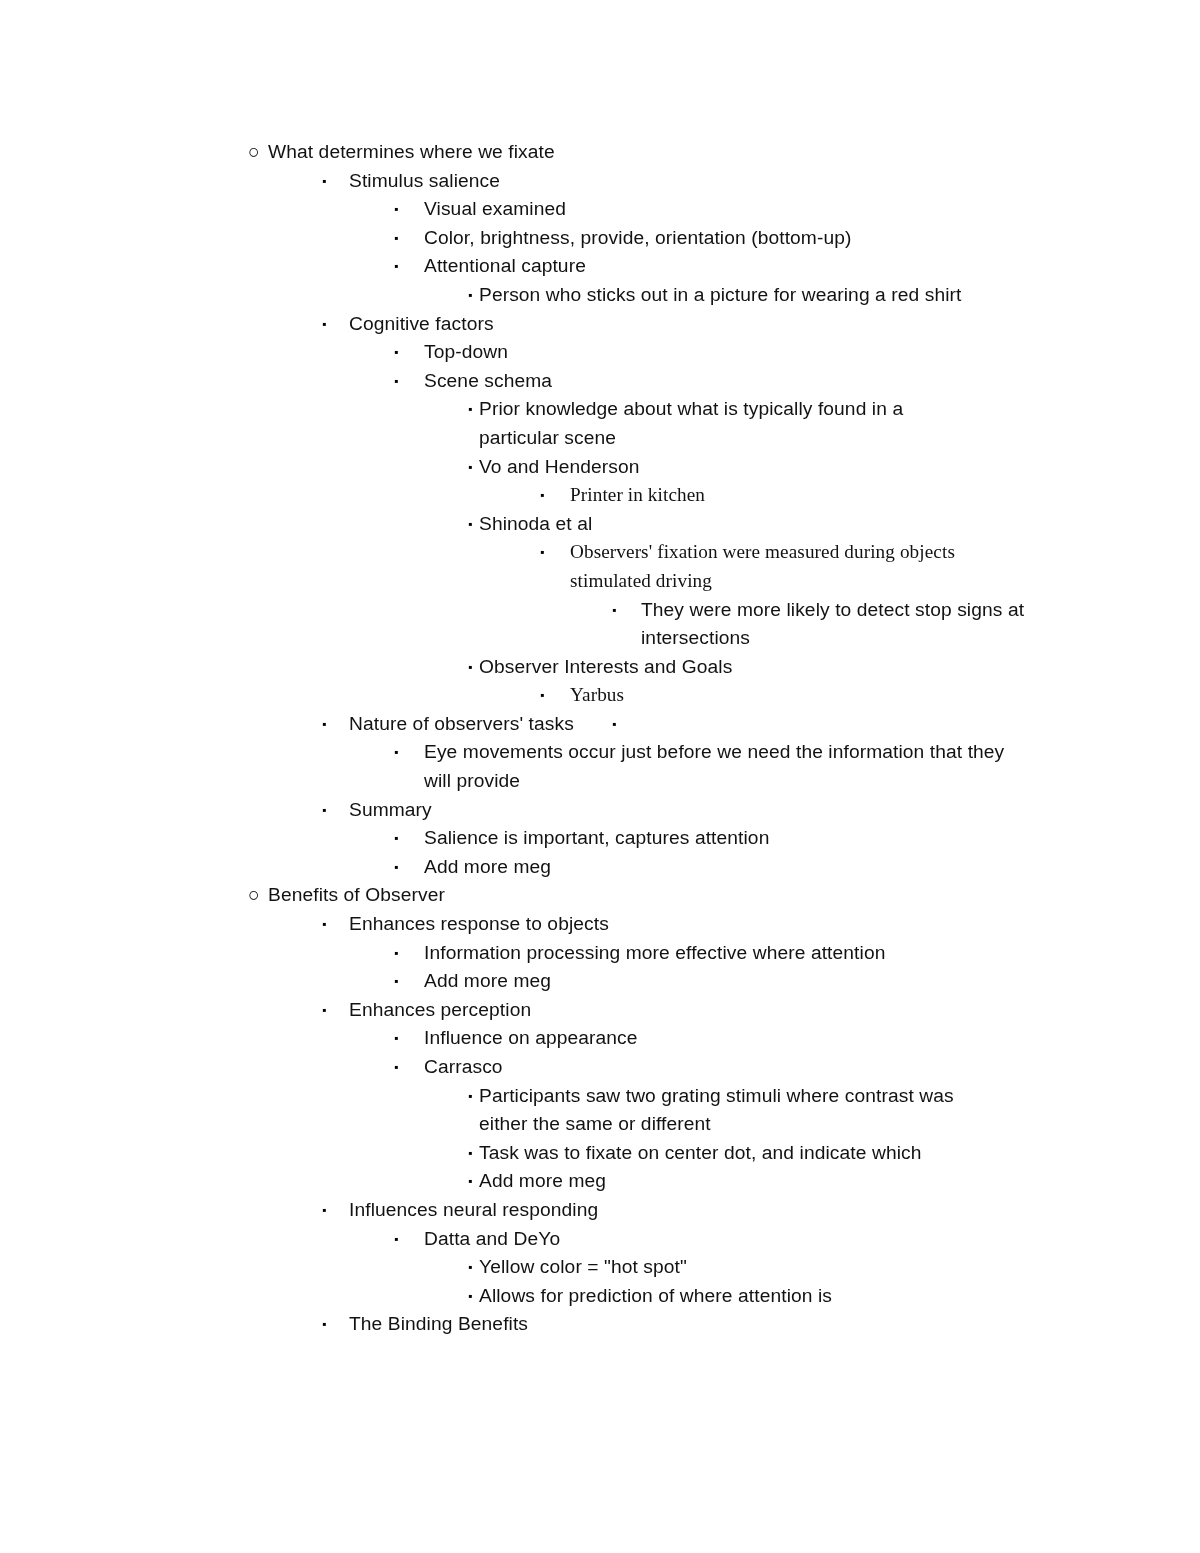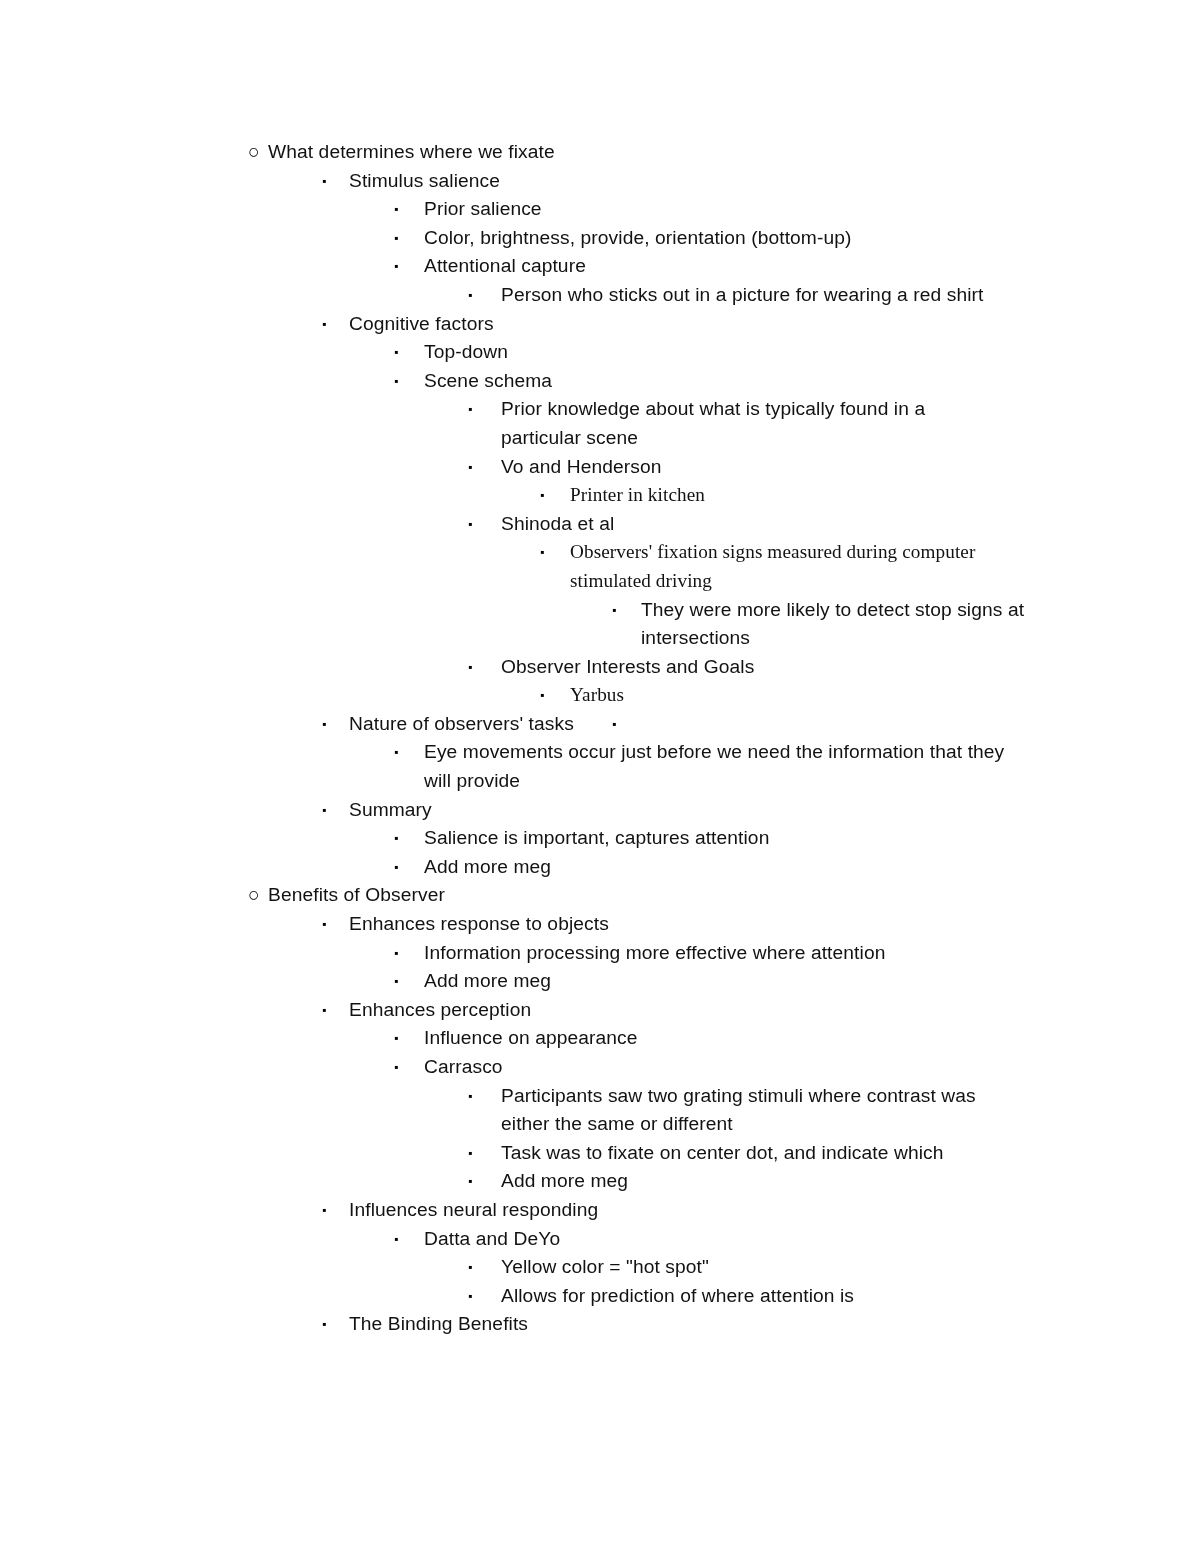--- a/index.html
+++ b/index.html
@@ -62,21 +62,21 @@
   .lvl2 { padding-left: 322px; }
   .lvl2 .bullet { left: 322px; }
   .lvl2 .txt   { margin-left: 27px; }
 
   .lvl3 { padding-left: 394px; }
   .lvl3 .bullet { left: 394px; }
   .lvl3 .txt   { margin-left: 30px; }
 
   .lvl4 { padding-left: 468px; }
   .lvl4 .bullet { left: 468px; }
-  .lvl4 .txt   { margin-left: 33px; }
+  .lvl4 .txt   { margin-left: 11px; }
 
   .lvl5 { padding-left: 540px; }
   .lvl5 .bullet { left: 540px; }
   .lvl5 .txt   { margin-left: 30px; font-family: Liberation Serif, serif; }
 
   .lvl6 { padding-left: 612px; }
   .lvl6 .bullet { left: 612px; }
   .lvl6 .txt   { margin-left: 29px; }
 
   
@@ -94,21 +94,21 @@
       <div class="item lvl1 w-full">
         <span class="bullet">○</span>
         <span class="txt">What determines where we fixate</span>
       </div>
       <div class="item lvl2 w-full">
         <span class="bullet sq">▪</span>
         <span class="txt">Stimulus salience</span>
       </div>
       <div class="item lvl3 w-lvl3">
         <span class="bullet sq">▪</span>
-        <span class="txt">Prior salience</span>
+        <span class="txt">Visual examined</span>
       </div>
       <div class="item lvl3 w-lvl3">
         <span class="bullet sq">▪</span>
         <span class="txt">Color, brightness, provide, orientation (bottom-up)</span>
       </div>
       <div class="item lvl3 w-lvl3">
         <span class="bullet sq">▪</span>
         <span class="txt">Attentional capture</span>
       </div>
       <div class="item lvl4 w-lvl4">
@@ -138,21 +138,21 @@
       <div class="item lvl5 w-lvl5">
         <span class="bullet sq">▪</span>
         <span class="txt">Printer in kitchen</span>
       </div>
       <div class="item lvl4 w-lvl4">
         <span class="bullet sq">▪</span>
         <span class="txt">Shinoda et al</span>
       </div>
       <div class="item lvl5 w-lvl5">
         <span class="bullet sq">▪</span>
-        <span class="txt">Observers' fixation signs measured during computer stimulated driving</span>
+        <span class="txt">Observers' fixation were measured during objects stimulated driving</span>
       </div>
       <div class="item lvl6 w-lvl6">
         <span class="bullet sq">▪</span>
         <span class="txt">They were more likely to detect stop signs at intersections</span>
       </div>
       <div class="item lvl4 w-lvl4">
         <span class="bullet sq">▪</span>
         <span class="txt">Observer Interests and Goals</span>
       </div>
       <div class="item lvl5 w-lvl5">

